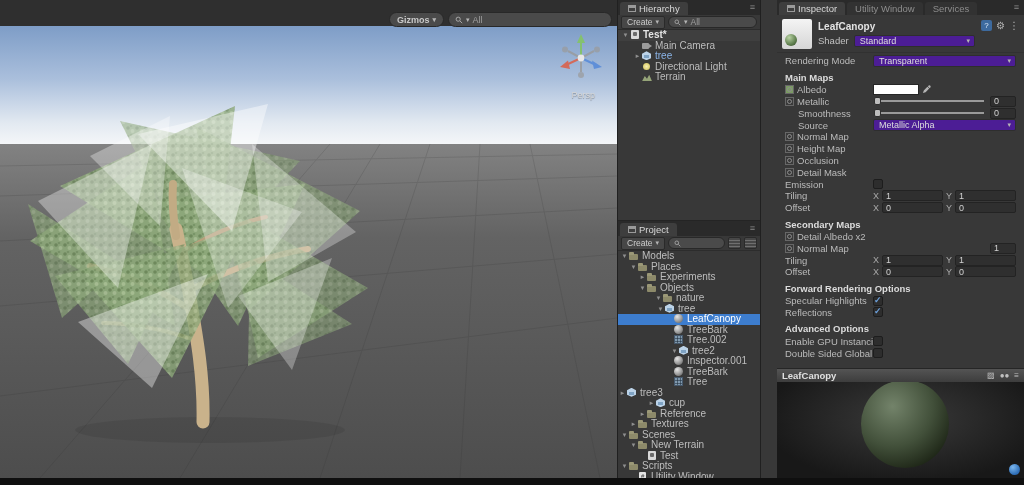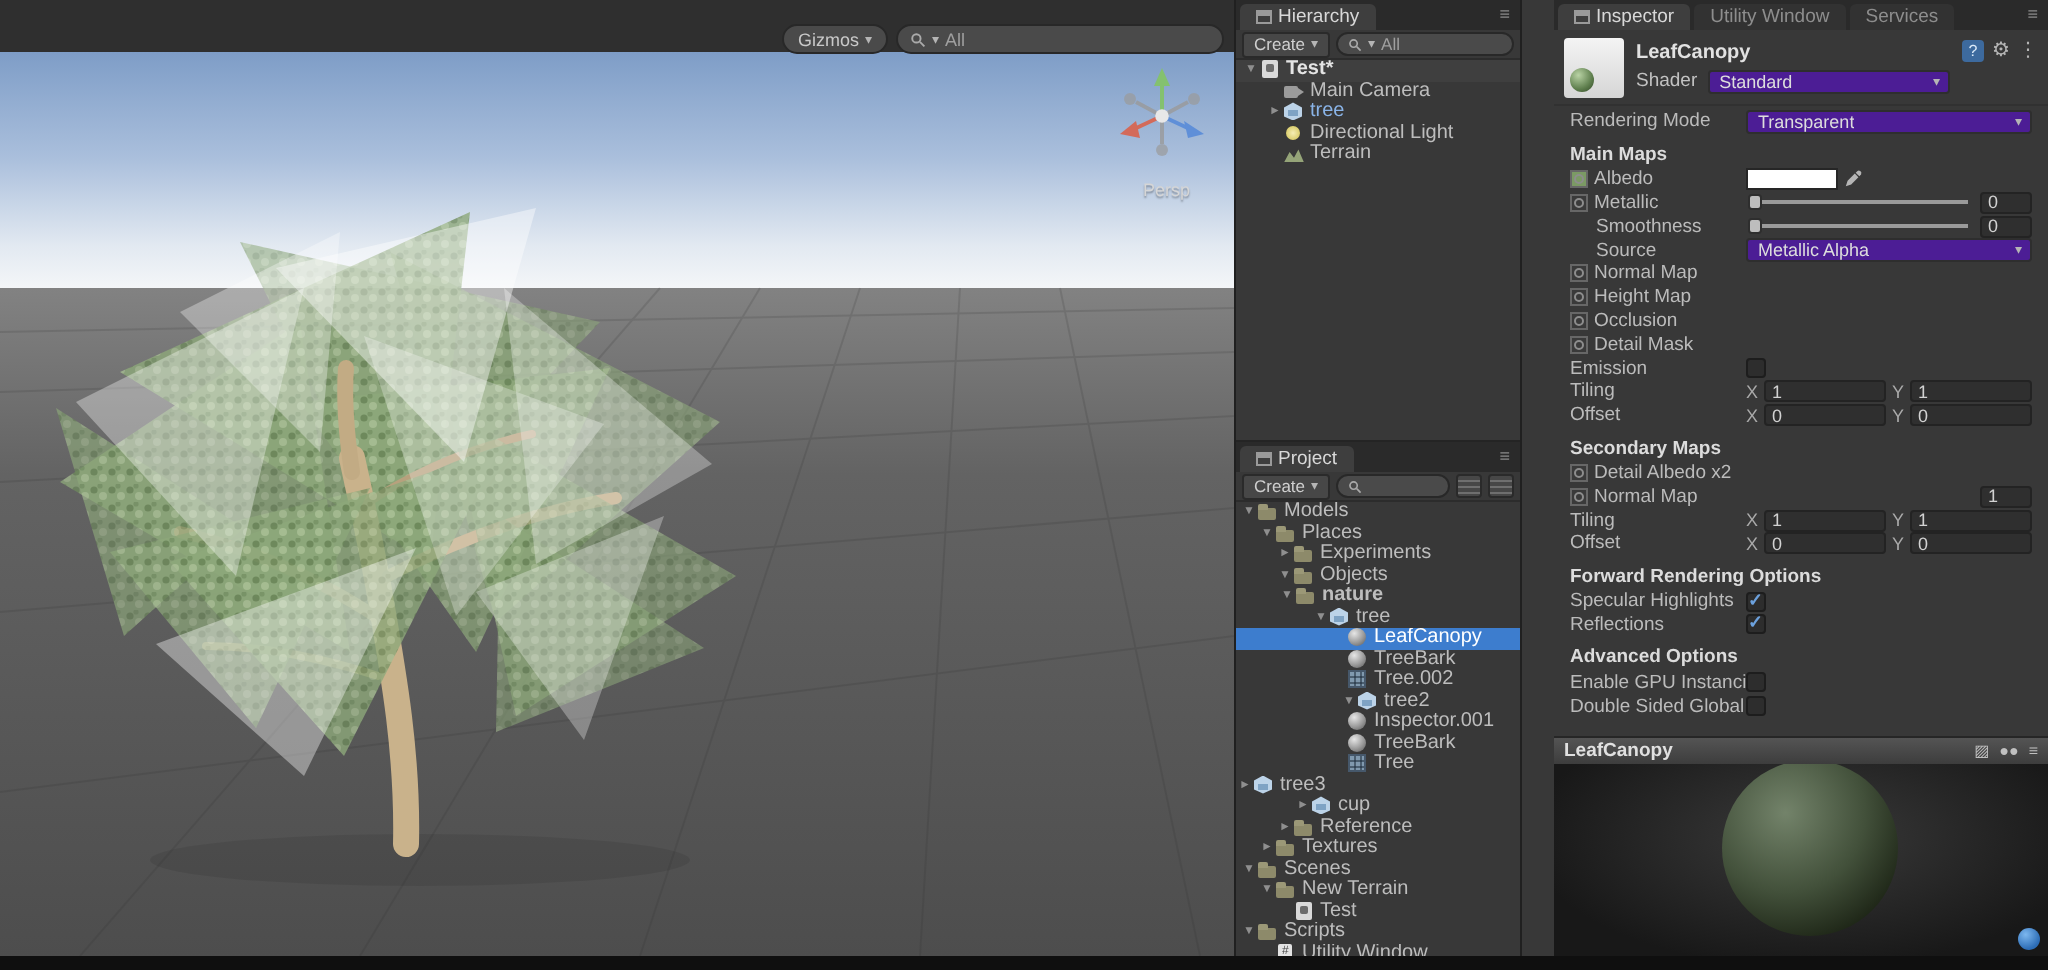--- a/index.html
+++ b/index.html
@@ -6,21 +6,21 @@
     --selection:#3d7dce; --prefab:#8ab4e8; --check:#6ca1dd;
   }
   html,body{margin:0;padding:0;background:#1a1a1a;}
   .root{position:relative;width:1024px;height:485px;background:#383838;
         font-family:"Liberation Sans",sans-serif;overflow:hidden;color:#bdbdbd;
         -webkit-font-smoothing:antialiased;}
   
   .scene-pane{position:absolute;left:0;top:0;width:617px;height:478px;background:#2f2f2f;}
   .scene-ctrl{position:absolute;top:12px;right:5px;display:flex;gap:4px;align-items:center;z-index:3;}
   .gizmos-btn{display:flex;align-items:center;gap:3px;height:13px;padding:0 7px;background:#4a4a4a;
-              border:1px solid #282828;border-radius:8px;font-size:9px;color:#c9c9c9;cursor:default;}
+              border:1px solid #282828;border-radius:8px;font-size:9px;color:#c9c9c9;cursor:default;font-weight:bold;}
   .search-pill{display:flex;align-items:center;gap:3px;height:13px;padding:0 6px;background:#4a4a4a;
                border:1px solid #282828;border-radius:8px;font-size:9px;color:#9f9f9f;}
   .search-pill.scene{width:150px;}
   .dd-arrow{font-size:7px;color:#b5b5b5;}
   .viewport{position:absolute;top:26px;left:0;width:617px;height:452px;overflow:hidden;}
   .sky{position:absolute;left:0;right:0;top:0;height:118px;
        background:linear-gradient(#7e9dc7,#aabfdc 45%,#e2e9f1 82%,#f4f6f8);}
   .ground{position:absolute;left:0;right:0;top:118px;bottom:0;
           background:linear-gradient(#828282,#636363 28%,#4d4d4d);}
   .tree-svg{position:absolute;left:0;top:0;}
@@ -329,21 +329,21 @@
           <div class="trow" style="padding-left: 20px;">
             <span class="tarrow">►</span>
             <span class="icon ic-folder"></span>
             <span class="tlabel">Experiments</span>
           </div>
           <div class="trow" style="padding-left: 20px;">
             <span class="tarrow">▼</span>
             <span class="icon ic-folder"></span>
             <span class="tlabel">Objects</span>
           </div>
-          <div class="trow" style="padding-left: 21px; font-weight: bold;">
+          <div class="trow" style="padding-left: 36px;">
             <span class="tarrow">▼</span>
             <span class="icon ic-folder"></span>
             <span class="tlabel">nature</span>
           </div>
           <div class="trow" style="padding-left: 38px;">
             <span class="tarrow">▼</span>
             <span class="icon ic-model"></span>
             <span class="tlabel">tree</span>
           </div>
           <div class="trow sel" style="padding-left: 47px;">

